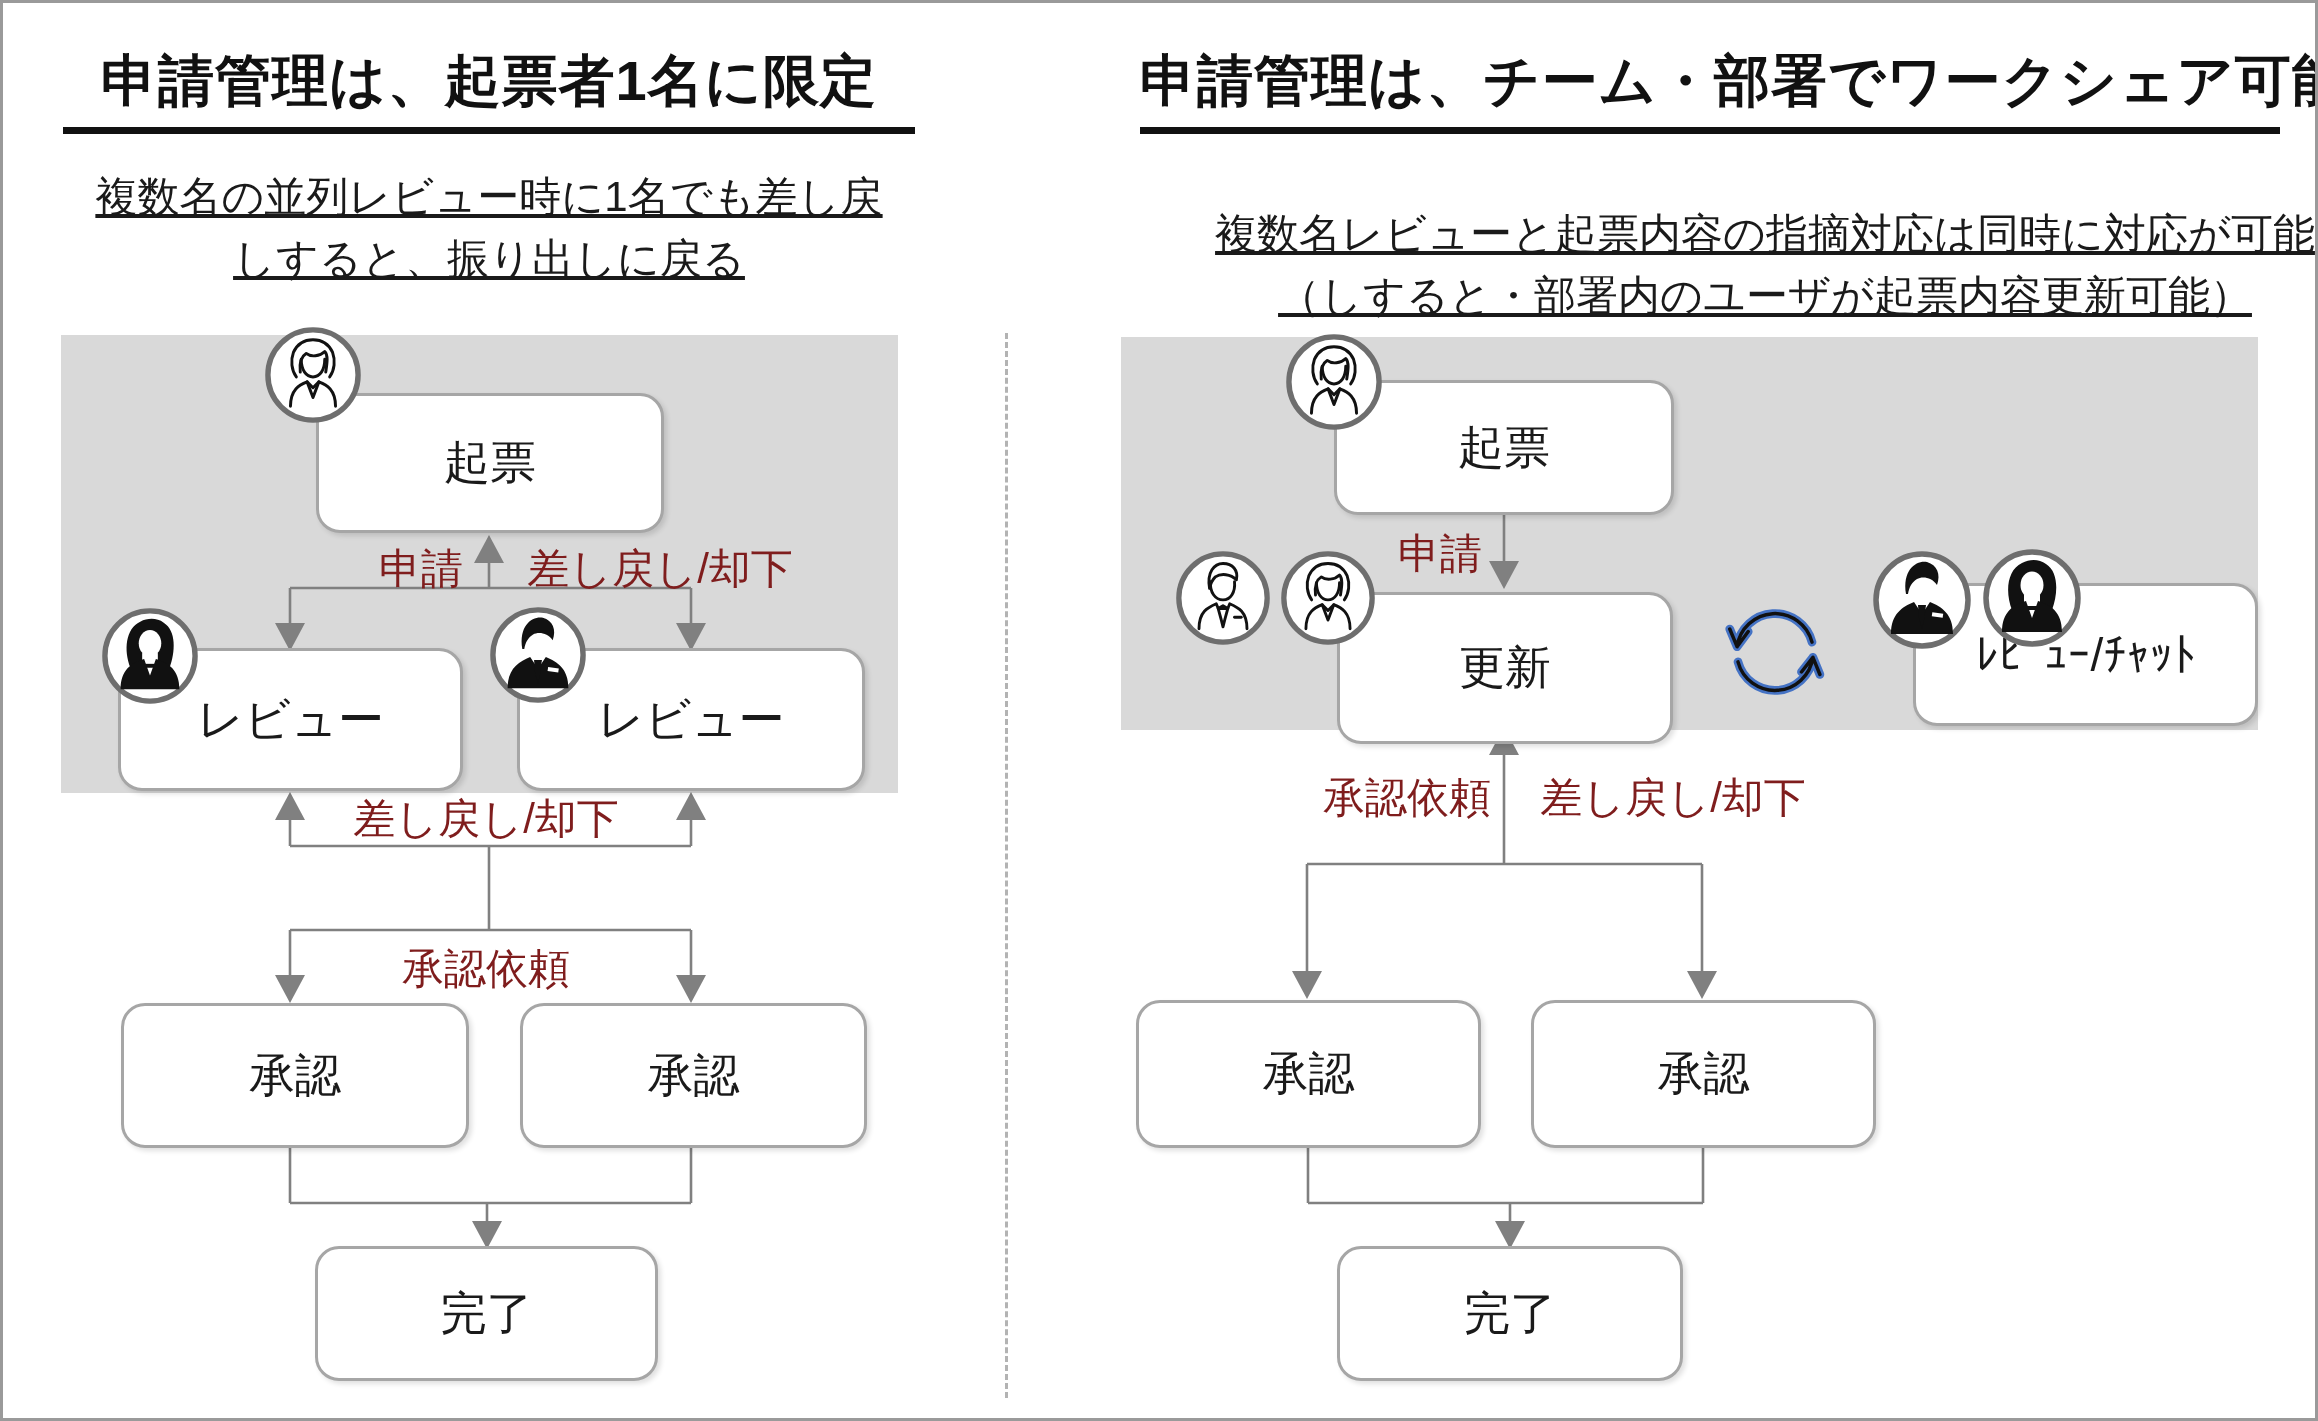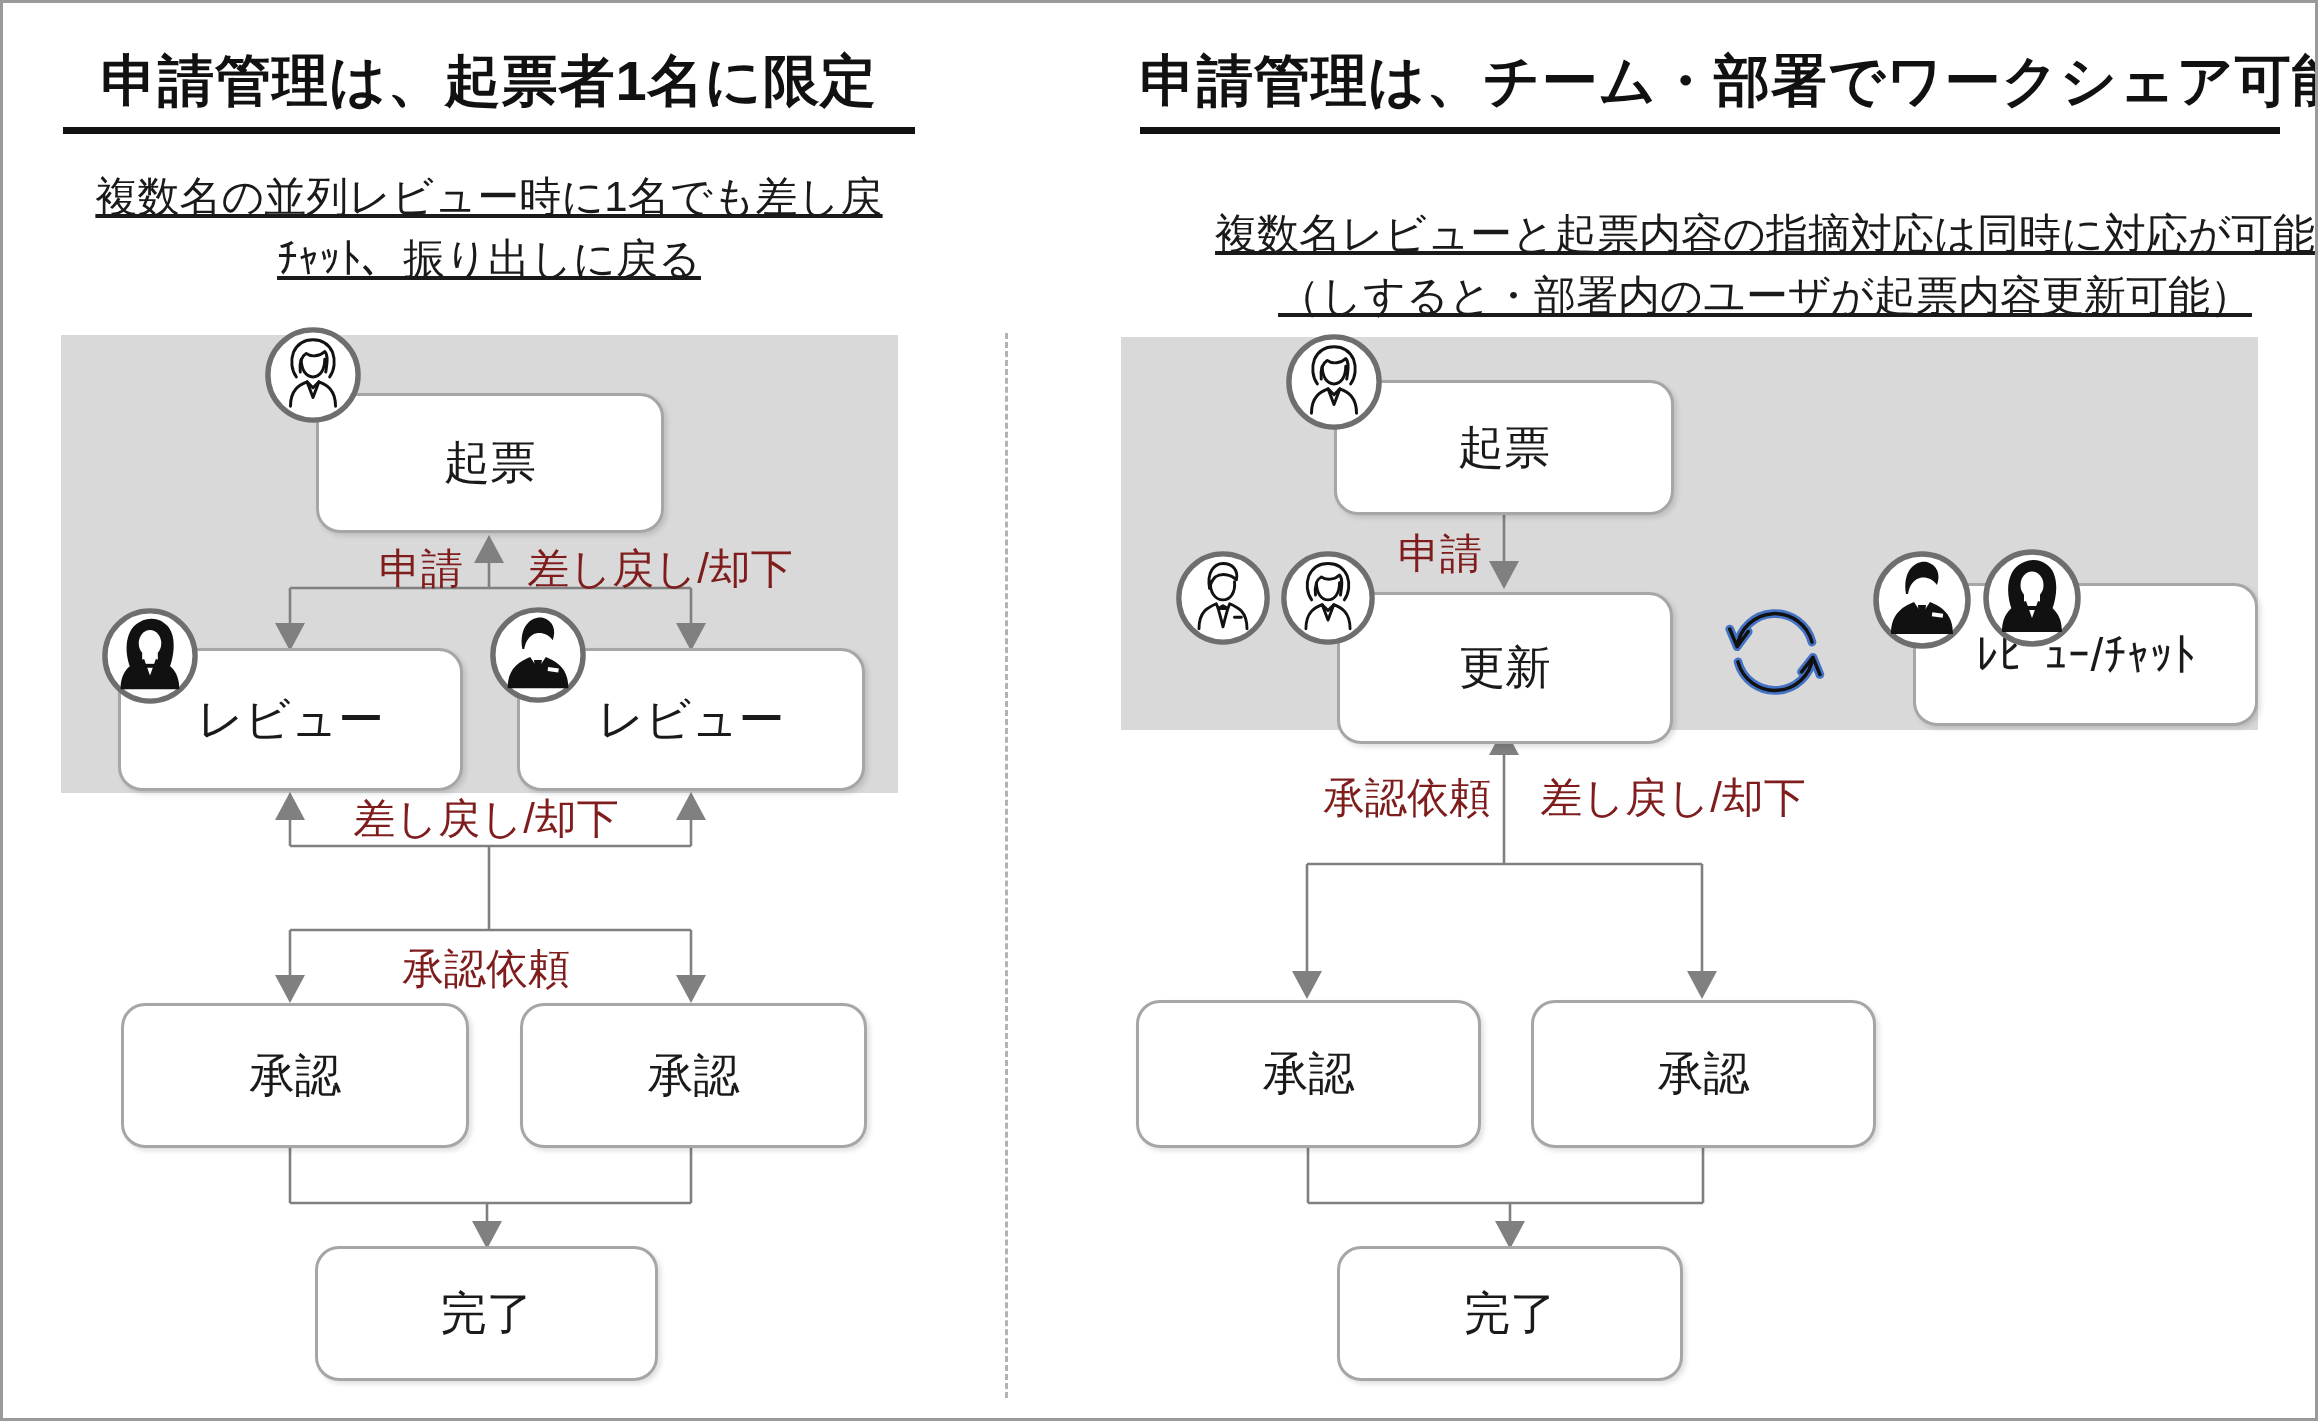--- a/index.html
+++ b/index.html
@@ -76,21 +76,21 @@
     </symbol>
   </defs>
 </svg>
 
 <div id="stage">
 
   <div class="title" style="left:60px;width:852px;">申請管理は、起票者1名に限定</div>
   <div class="underline" style="left:60px;width:852px;"></div>
   <div class="subtitle" style="left:36px;width:900px;">
     <div>複数名の並列レビュー時に1名でも差し戻</div>
-    <div>ﾁｬｯﾄ、振り出しに戻る</div>
+    <div>しすると、振り出しに戻る</div>
   </div>
 
   <div class="title" style="left:1137px;width:1140px;">申請管理は、チーム・部署でワークシェア可能</div>
   <div class="underline" style="left:1137px;width:1140px;"></div>
   <div class="subtitle" style="left:1172px;width:1180px;margin-top:37px;">
     <div>複数名レビューと起票内容の指摘対応は同時に対応が可能</div>
     <div>（しすると・部署内のユーザが起票内容更新可能）</div>
   </div>
 
   <div class="divider" style="left:1002px;top:330px;height:1065px;"></div>

